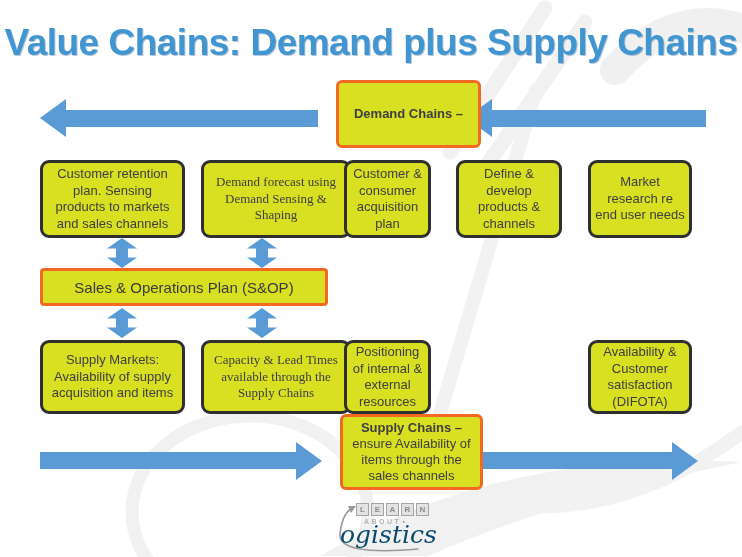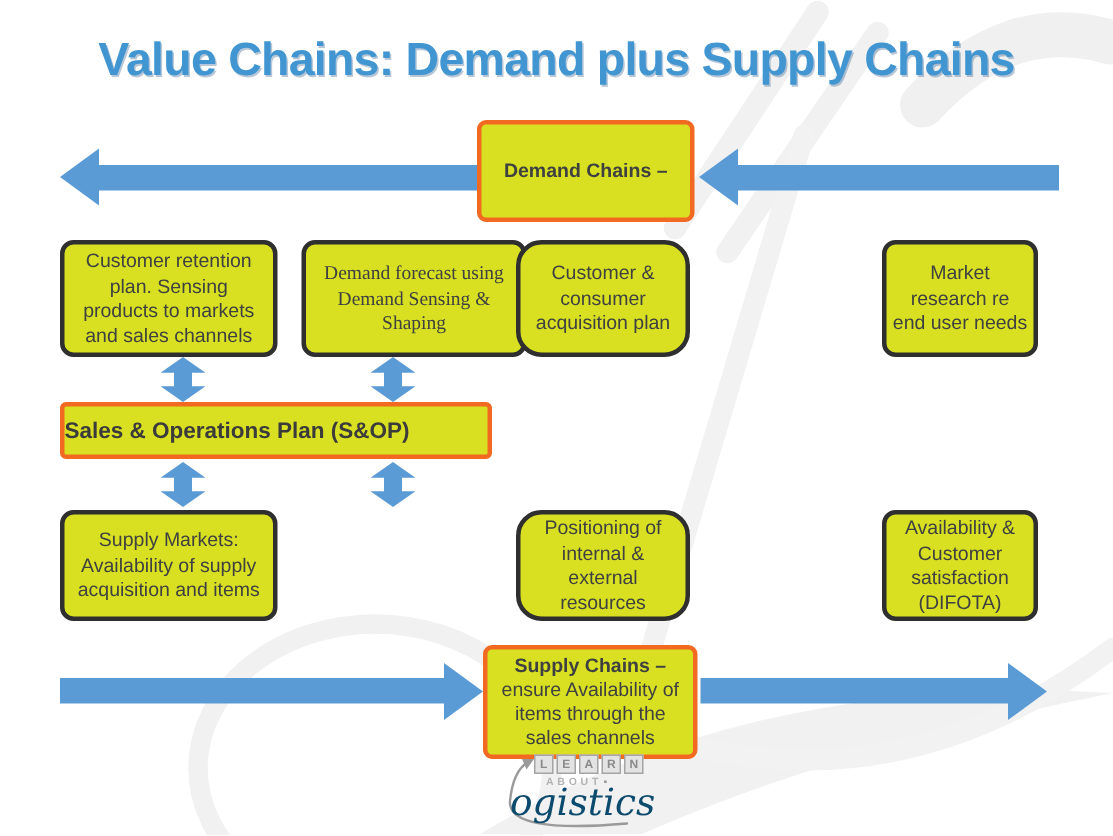--- a/index.html
+++ b/index.html
@@ -6,54 +6,54 @@
   #stage{
     position:relative;width:742px;height:557px;background:#fff;overflow:hidden;
     font-family:"Liberation Sans",sans-serif;
     --title-blue:#4196d2;--arrow-blue:#5b9bd5;--box-yellow:#d9e021;
     --orange-border:#f26a21;--dark-border:#2f2f2f;--text-dark:#3f4040;
     --watermark-gray:#f1f1f1;--logo-gray:#9a9a9a;
   }
   .watermark{position:absolute;left:0;top:0;z-index:0;}
   .page-title{
     position:absolute;left:0;top:22px;width:742px;text-align:center;z-index:2;
-    font-size:31px;font-weight:bold;letter-spacing:-0.5px;color:var(--title-blue);
+    font-size:37px;font-weight:bold;letter-spacing:-0.5px;color:var(--title-blue);
     text-shadow:1px 1px 0 rgba(50,95,140,.35);
   }
   
   .shaft{position:absolute;height:17px;background:var(--arrow-blue);z-index:1;}
   .head{position:absolute;width:0;height:0;z-index:1;
     border-top:19px solid transparent;border-bottom:19px solid transparent;}
   .head.pt-left{border-right:26px solid var(--arrow-blue);}
   .head.pt-right{border-left:26px solid var(--arrow-blue);}
   .dblarrow{position:absolute;z-index:1;}
   
   .abox{
     position:absolute;box-sizing:border-box;background:var(--box-yellow);
     border:3px solid var(--dark-border);border-radius:9px;z-index:2;
     display:flex;align-items:center;justify-content:center;text-align:center;
     font-size:13px;line-height:1.27;color:var(--text-dark);padding:2px 4px;
   }
   .banner{
     position:absolute;box-sizing:border-box;background:var(--box-yellow);
     border:3px solid var(--orange-border);border-radius:6px;z-index:2;
     display:flex;flex-direction:column;align-items:center;justify-content:center;
-    text-align:center;font-size:13px;line-height:1.24;color:var(--text-dark);padding:1px 3px;
+    text-align:center;font-size:13px;line-height:1.24;color:var(--text-dark);padding:1px 3px;margin-left:18px;
   }
   .banner .hd{font-weight:bold;display:block;}
   .sop{
     position:absolute;box-sizing:border-box;background:var(--box-yellow);
     border:3px solid var(--orange-border);border-radius:4px;z-index:2;
-    display:flex;align-items:center;text-align:center;
-    font-size:15px;font-weight:bold;color:#3b3b3b;
+    display:flex;align-items:center;justify-content:center;text-align:center;
+    font-size:15px;font-weight:normal;color:#3b3b3b;
   }
   
   .r1{top:160px;height:78px;}  .r2{top:340px;height:74px;}
   .c1{left:40px;width:145px;}  .c2{left:201px;width:150px;font-family:Liberation Serif, serif;}
-  .c3{left:344px;width:116px;border-radius:17px;} .c4{left:456px;width:106px;}
+  .c3{left:344px;width:87px;} .c4{left:456px;width:106px;}
   .c5{left:588px;width:104px;}
   
   .logo{position:absolute;left:318px;top:500px;width:150px;height:54px;z-index:2;color:var(--logo-gray);}
   .logo .tiles{position:absolute;left:38px;top:3px;display:flex;gap:2px;}
   .logo .tiles span{
     width:11px;height:11px;border:1px solid #a5a5a5;background:#e3e3e3;color:#8a8a8a;
     font-size:8px;font-weight:bold;display:flex;align-items:center;justify-content:center;
   }
   .logo .about{position:absolute;left:46px;top:18px;font-size:7px;letter-spacing:2.5px;color:#b3b3b3;font-weight:bold;}
   .logo .about::after{content:"▪";letter-spacing:0;margin-left:1px;color:#9a9a9a;}
@@ -91,20 +91,23 @@
 
   <div class="abox r1 c1">
       <span>Customer retention plan. Sensing products to markets and sales channels</span>
     </div>
   <div class="abox r1 c2">
       <span>Demand forecast using Demand Sensing &amp; Shaping</span>
     </div>
   <div class="abox r1 c3">
       <span>Customer &amp; consumer acquisition plan</span>
     </div>
+  <div class="abox r1 c4">
+      <span>Define &amp; develop products &amp; channels</span>
+    </div>
   <div class="abox r1 c5">
       <span>Market research re end user needs</span>
     </div>
 
   <svg class="dblarrow" style="left:102px;top:238px;" width="40" height="30" viewBox="0 0 40 30">
       <path d="M20,0 L35,10.5 L26,10.5 L26,19.5 L35,19.5 L20,30 L5,19.5 L14,19.5 L14,10.5 L5,10.5 Z" fill="#5b9bd5"></path>
     </svg>
   <svg class="dblarrow" style="left:242px;top:238px;" width="40" height="30" viewBox="0 0 40 30">
       <path d="M20,0 L35,10.5 L26,10.5 L26,19.5 L35,19.5 L20,30 L5,19.5 L14,19.5 L14,10.5 L5,10.5 Z" fill="#5b9bd5"></path>
     </svg>
@@ -116,33 +119,36 @@
   <svg class="dblarrow" style="left:102px;top:308px;" width="40" height="30" viewBox="0 0 40 30">
       <path d="M20,0 L35,10.5 L26,10.5 L26,19.5 L35,19.5 L20,30 L5,19.5 L14,19.5 L14,10.5 L5,10.5 Z" fill="#5b9bd5"></path>
     </svg>
   <svg class="dblarrow" style="left:242px;top:308px;" width="40" height="30" viewBox="0 0 40 30">
       <path d="M20,0 L35,10.5 L26,10.5 L26,19.5 L35,19.5 L20,30 L5,19.5 L14,19.5 L14,10.5 L5,10.5 Z" fill="#5b9bd5"></path>
     </svg>
 
   <div class="abox r2 c1">
       <span>Supply Markets: Availability of supply acquisition and items</span>
     </div>
+  <div class="abox r2 c2">
+      <span>Capacity &amp; Lead Times available through the Supply Chains</span>
+    </div>
   <div class="abox r2 c3">
       <span>Positioning of internal &amp; external resources</span>
     </div>
   <div class="abox r2 c5">
       <span>Availability &amp; Customer satisfaction (DIFOTA)</span>
     </div>
 
   <div class="shaft" style="left:40px;top:452px;width:258px;"></div>
   <div class="head pt-right" style="left:296px;top:442px;"></div>
   <div class="shaft" style="left:467px;top:452px;width:207px;"></div>
   <div class="head pt-right" style="left:672px;top:442px;"></div>
 
-  <div class="banner" style="left:322px;top:430px;width:143px;height:76px;">
+  <div class="banner" style="left:322px;top:414px;width:143px;height:76px;">
     <span class="hd">Supply Chains –</span>
     <span>ensure Availability of items through the sales channels</span>
   </div>
 
   <div class="logo">
     <svg width="120" height="54" viewBox="0 0 120 54" fill="none">
       <path d="M100,49 Q20,56 22,34 Q24,14 34,8" stroke="#9a9a9a" stroke-width="1.6" stroke-linecap="round"></path>
       <path d="M30,6 L38,6 L33,13 Z" fill="#9a9a9a"></path>
     </svg>
     <div class="tiles">

